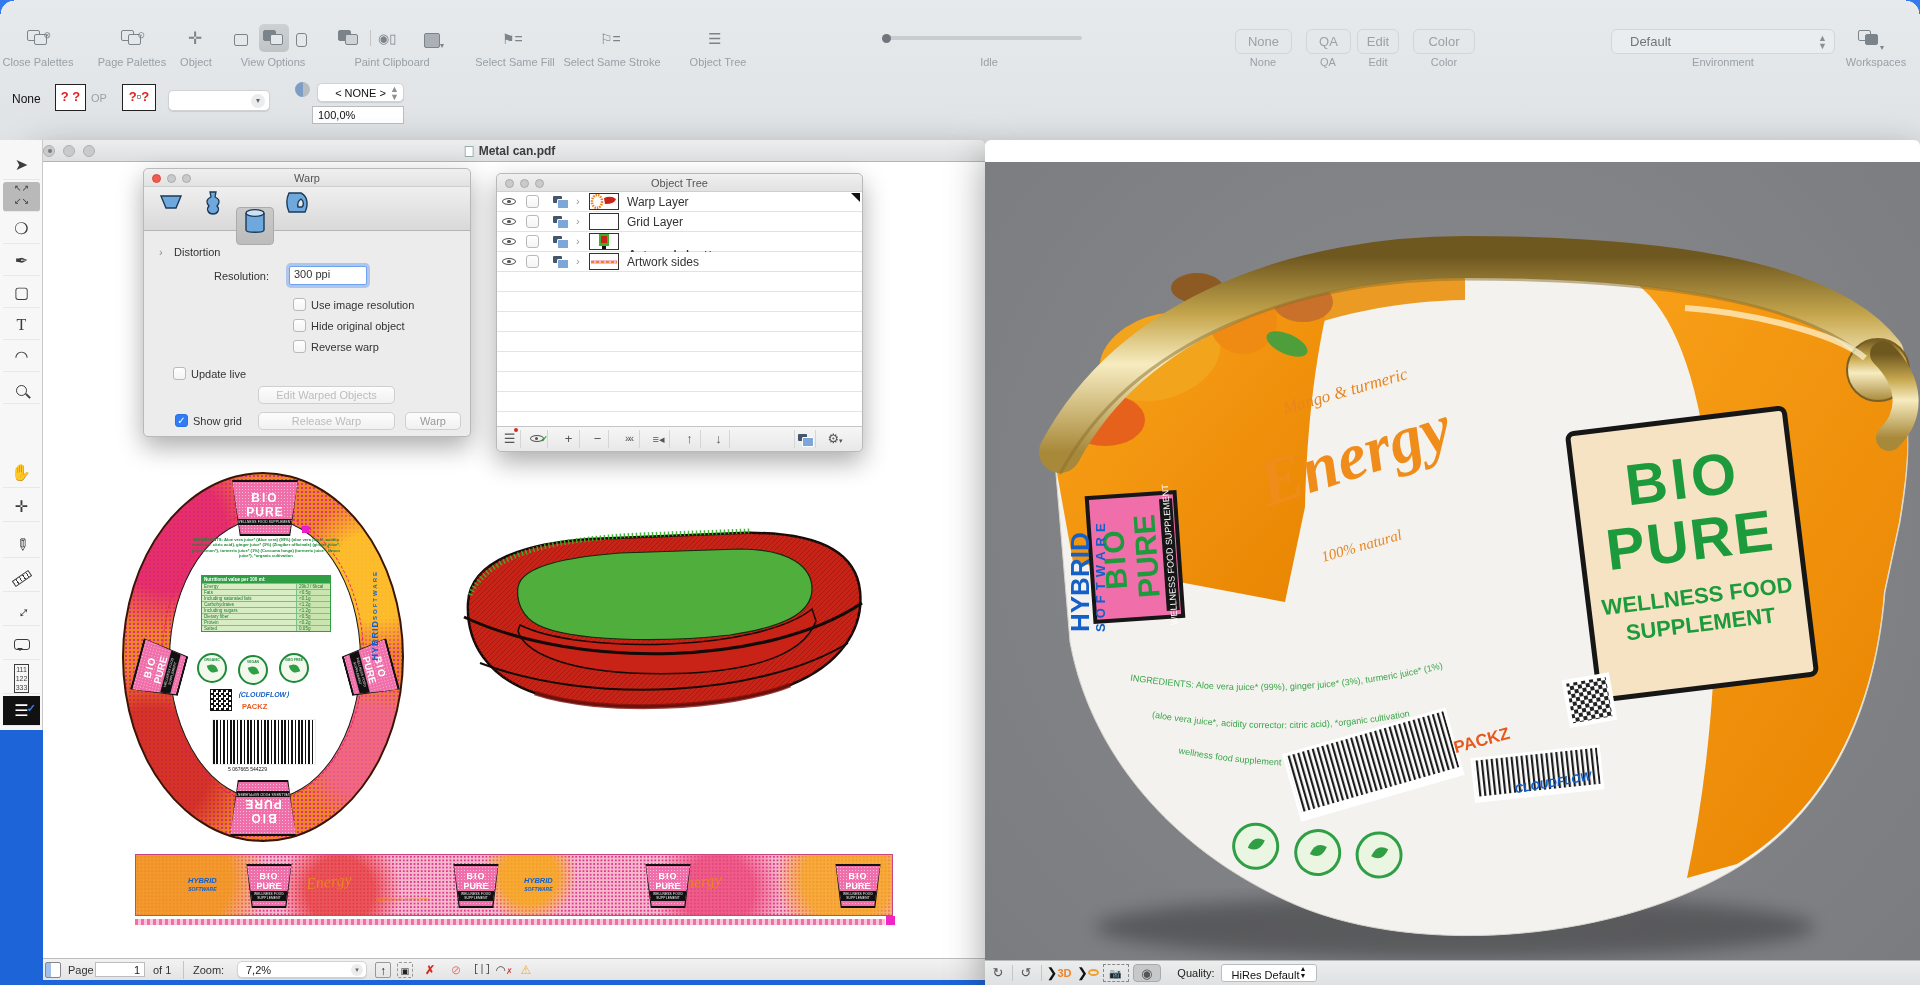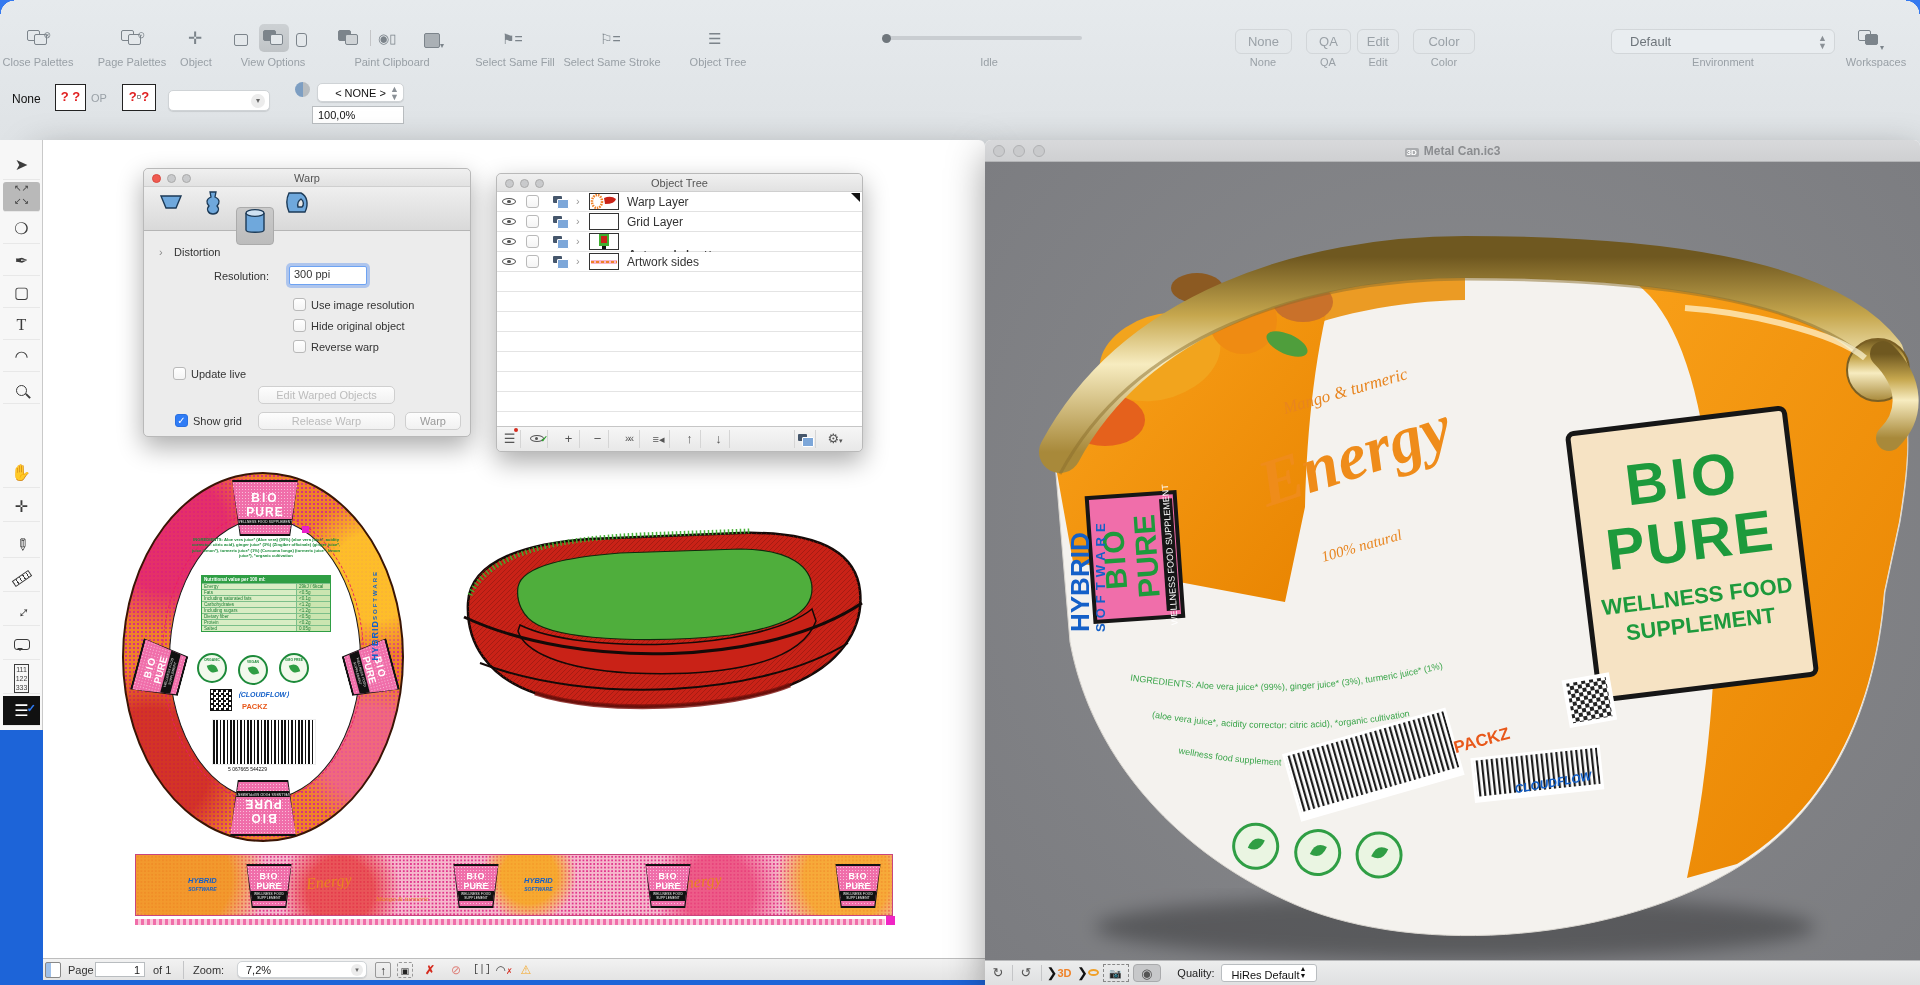--- a/index.html
+++ b/index.html
@@ -148,20 +148,26 @@
       <span style="position:absolute;right:4px;top:3px;width:14px;height:14px;border-radius:50%;background:#ececec;font-size:8px;text-align:center;line-height:14px;color:#666">▾</span>
     </div>
   <div class="abs" style="left:295px;top:82px;width:15px;height:15px;border-radius:50%;background:linear-gradient(90deg,#7d9ec2 50%,#b7bcc0 50%)"></div>
   <div class="row2dd" style="left:317px;top:83px;width:87px;height:19px;text-align:center;font-size:11px;line-height:18px;color:#111"><span>&lt; NONE &gt;</span><span class="stepper" style="right:4px">▲<br>▼</span></div>
   <div class="abs" style="left:312px;top:106px;width:92px;height:18px;background:#fff;border:1px solid #b9bdc0;font-size:11px;line-height:16px;padding-left:5px;color:#111"><span>100,0%</span></div>
 </div>
 <div class="corner tl"></div>
 <div class="corner tr"></div>
 
 <div class="window" style="left:35px;top:140px;width:950px;height:845px">
+  <div class="titlebar active">
+    <span class="tdot marked"></span>
+    <span class="tdot"></span>
+    <span class="tdot"></span>
+    <span class="wtitle" style="color:#3c3c3c"><span class="mini-doc"></span><span>Metal can.pdf</span></span>
+  </div>
 
   <div class="abs" style="left:0;top:22px;right:0;bottom:27px;background:#fff;overflow:hidden">
 
     <div class="oval-ring" style="left:87px;top:310px;width:282px;height:370px">
       <div class="oval-inner" style="left:45px;top:44px;width:192px;height:282px">
         <div class="plabel" style="left:21px;top:18px;width:150px;font-size:4.2px;line-height:1.3;color:#168a36;text-align:center;font-weight:bold;white-space:normal">INGREDIENTS: Aloe vera juice* (Aloe vera) (99%) (aloe vera juice*, acidity corrector: citric acid), ginger juice* (3%) (Zingiber officinale) (ginger juice*, juice lemon*), turmeric juice* (1%) (Curcuma longa) (turmeric juice*, lemon juice*), *organic cultivation</div>
         <div class="ntable" style="left:31px;top:56px;width:130px">
           <div class="hd">Nutritional value per 100 ml:</div>
           <div class="nrow">
               <span>Energy</span>
@@ -433,26 +439,20 @@
   <div class="tool" style="top:388px"><span style="display:inline-block;transform:rotate(135deg)">✐</span></div>
   <div class="tool" style="top:422px"><span style="display:inline-block;width:20px;height:7px;border:1.4px solid #3c3c3c;transform:rotate(-35deg);background:repeating-linear-gradient(90deg,transparent 0 3px,#3c3c3c 3px 4px)"></span></div>
   <div class="tool" style="top:456px"><span style="display:inline-block;transform:rotate(-45deg)">↔</span></div>
   <div class="tool" style="top:490px"><span style="display:inline-block;width:16px;height:11px;border:1.6px solid #3c3c3c;border-radius:3px;position:relative"><i style="position:absolute;left:2px;bottom:-5px;border:3px solid transparent;border-top-color:#3c3c3c"></i></span></div>
   <div class="tool" style="top:524px;font-size:7px;letter-spacing:0;line-height:9px"><span style="display:inline-block;border:1.2px solid #3c3c3c;padding:0 1px">111<br>122<br>333</span></div>
   <div class="tool dark" style="top:556px">☰<span style="position:absolute;right:4px;bottom:2px;color:#2f7cf6;font-size:11px;font-weight:bold">✓</span></div>
   <div class="bluefill" style="top:590px;height:255px"></div>
 </div>
 
 <div class="window" style="left:985px;top:140px;width:935px;height:845px;border-radius:6px 6px 0 0">
-  <div class="titlebar inactive">
-    <span class="tdot"></span>
-    <span class="tdot"></span>
-    <span class="tdot"></span>
-    <span class="wtitle" style="color:#8b8d90"><span class="chip3d">3D</span><span>Metal Can.ic3</span></span>
-  </div>
   <div class="viewport" style="top:22px;bottom:25px">
     <svg width="935" height="798" viewBox="0 0 935 798">
       <defs>
         <linearGradient id="gold" x1="0" y1="0" x2="0" y2="1">
           <stop offset="0" stop-color="#6f5820"></stop>
             <stop offset=".3" stop-color="#c6a74e"></stop>
             <stop offset=".55" stop-color="#f7ecc0"></stop>
             <stop offset="1" stop-color="#a8893a"></stop>
         </linearGradient>
         <linearGradient id="og" x1="0" y1="0" x2="1" y2="1">

